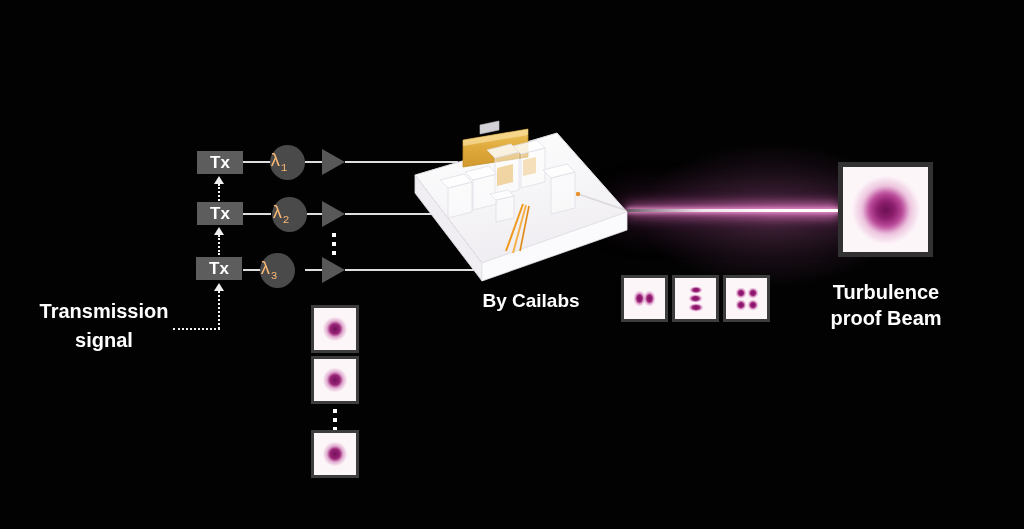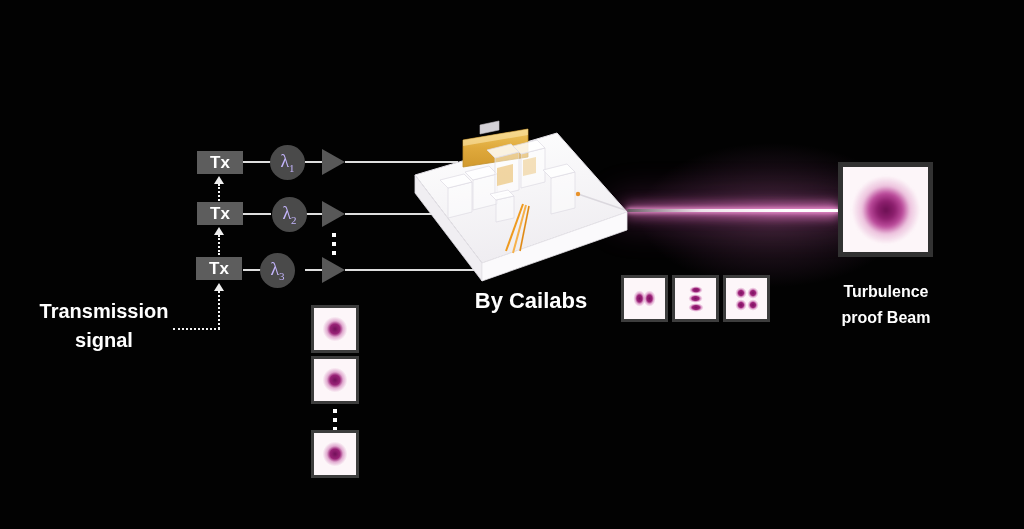--- a/index.html
+++ b/index.html
@@ -10,21 +10,21 @@
   
   .wire{position:absolute;height:2px;background:#dedede;z-index:2;}
   .dotted-v{position:absolute;width:0;border-left:2px dotted #f2f2f2;z-index:2;}
   .dotted-h{position:absolute;height:0;border-top:2px dotted #f2f2f2;z-index:2;}
   .arrow-up{position:absolute;width:0;height:0;border-left:5px solid transparent;
     border-right:5px solid transparent;border-bottom:8px solid #efefef;z-index:2;}
   
   .txbox{position:absolute;width:46px;height:23px;background:#5d5d5d;color:#fff;
     font-weight:bold;font-size:17px;line-height:23px;text-align:center;z-index:3;}
   .lambda{position:absolute;width:35px;height:35px;border-radius:50%;background:#4a4a4a;
-    color:#c4b5fd;text-align:center;font-family:Liberation Serif, serif;font-size:18px;
+    color:#fdba74;font-family:Liberation Mono, monospace;font-size:18px;
     line-height:33px;z-index:3;}
   .lambda sub{font-size:11px;line-height:0;}
   .amp{position:absolute;width:0;height:0;border-top:13px solid transparent;
     border-bottom:13px solid transparent;border-left:23px solid #585858;z-index:3;}
   
   .vdots{position:absolute;z-index:3;}
   .vdots span{display:block;width:4px;height:4px;background:#fff;margin:0 0 5px 0;}
   
   .mode-square{position:absolute;width:48px;height:48px;box-sizing:border-box;
     background:#fdf6f9;border:3px solid #3d3d3d;z-index:3;}
@@ -51,22 +51,22 @@
     background-size:12px 12px,12px 12px,12px 12px,12px 12px;
     background-position:calc(50% - 6px) calc(50% - 6px),calc(50% + 6px) calc(50% - 6px),
                         calc(50% - 6px) calc(50% + 6px),calc(50% + 6px) calc(50% + 6px);}
   .gaussian-spot{background-image:radial-gradient(closest-side,#6b0f52 0%,#8d1f6e 24%,#bb4c9b 45%,rgba(223,152,199,0.55) 65%,rgba(253,249,251,0) 92%);
     background-size:74px 74px;background-position:center center;filter:blur(1.2px) !important;}
   
   .label{position:absolute;color:#fff;font-weight:bold;text-align:center;z-index:3;}
   .lbl-transmission{left:15px;top:297px;width:178px;font-size:20px;line-height:29px;}
   .lbl-device{left:445px;top:291px;width:172px;}
   .lbl-device .t1{font-size:26px;line-height:28px;letter-spacing:1px;}
-  .lbl-device .t2{font-size:22px;line-height:19px;}
-  .lbl-output{left:800px;top:279px;width:172px;font-size:16px;line-height:26px;}
+  .lbl-device .t2{font-size:19px;line-height:19px;}
+  .lbl-output{left:800px;top:279px;width:172px;font-size:20px;line-height:26px;}
   
   .ambient-glow{position:absolute;left:590px;top:120px;width:350px;height:190px;z-index:1;
     background:radial-gradient(ellipse 50% 50% at 52% 50%,rgba(170,96,148,0.30),rgba(118,60,108,0.13) 55%,rgba(0,0,0,0) 76%);}
   .beam-soft{position:absolute;left:627px;top:203px;width:212px;height:15px;z-index:2;
     background:linear-gradient(90deg,rgba(233,140,205,0.12),rgba(233,140,205,0.55));
     filter:blur(4px);border-radius:8px;}
   .beam-core{position:absolute;left:627px;top:209px;width:212px;height:3px;z-index:2;border-radius:2px;
     background:linear-gradient(90deg,rgba(255,238,250,0.35),rgba(255,246,252,0.9) 35%,#ffffff 75%,#ffffff);
     box-shadow:0 0 4px 1px rgba(255,163,226,0.9),0 0 14px 4px rgba(226,106,190,0.55),0 0 34px 12px rgba(176,72,152,0.3);}
   

